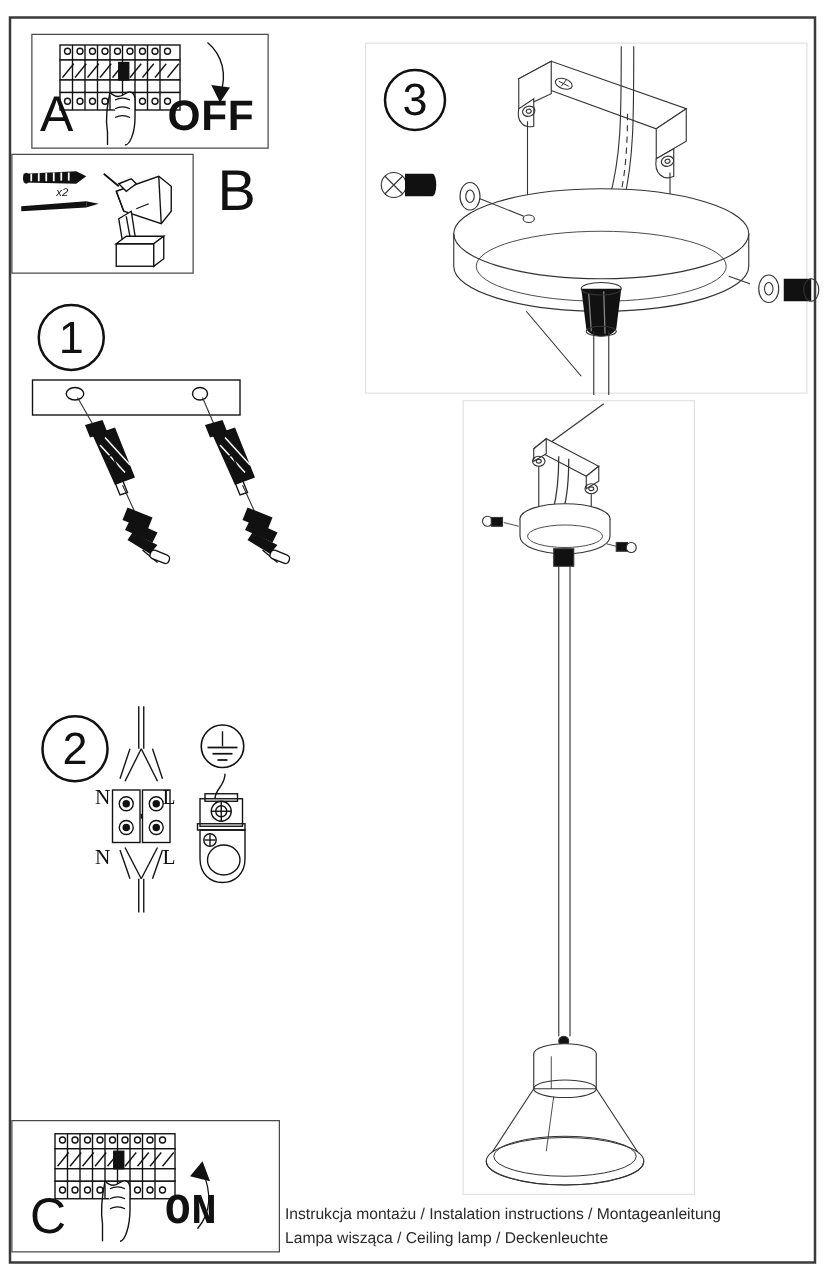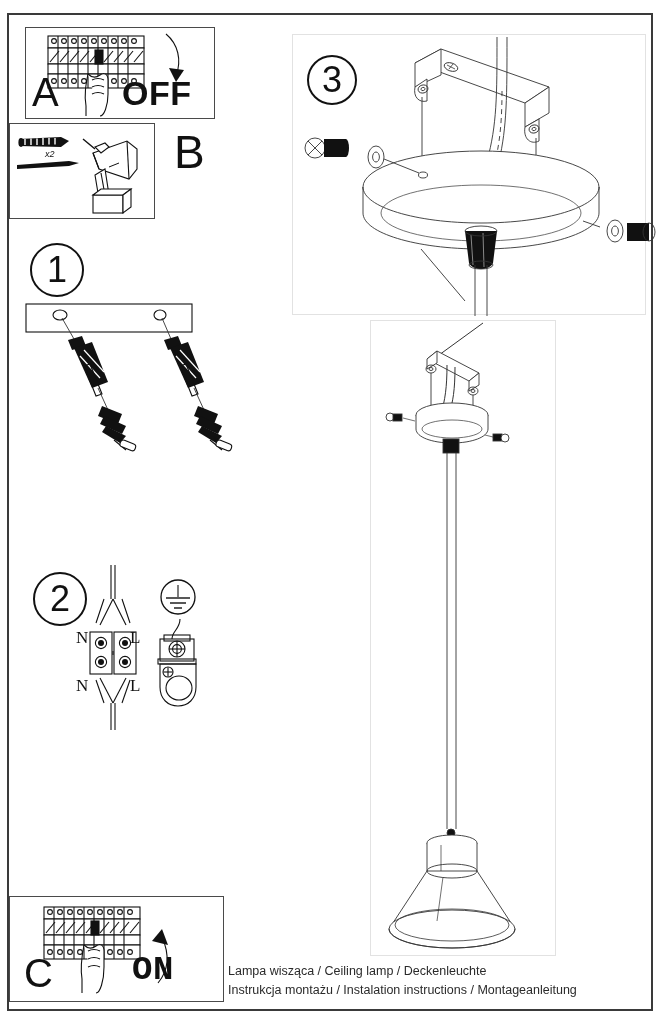--- a/index.html
+++ b/index.html
@@ -82,21 +82,21 @@
         <path d="M62 46 C60 56 58 66 60 78 L60 88"></path>
         <path d="M62 46 C66 50 70 50 74 47 C78 44 82 46 82 52 L82 66 C82 78 78 88 74 88" fill="#fff"></path>
         <path d="M66 52 C70 50 74 50 78 52"></path>
         <path d="M66 59 C70 57 74 57 78 59"></path>
         <path d="M66 66 C70 64 74 64 78 66"></path>
       </g>
       <path d="M140 6 C152 16 156 32 150 48" class="s-none" stroke-width="3.2" fill="none"></path>
       <path d="M143 40 L150 54 L158 42 Z" fill="#111"></path>
     </svg>
     <span class="letter" style="left:6px;top:44px;">A</span>
-    <span class="word" style="left:96px;top:48px;">OFF</span>
+    <span class="word" style="left:108px;top:48px;">OFF</span>
   </div>
 
   <div class="panel" style="left:9px;top:123px;width:146px;height:96px;"></div>
   <div style="position:absolute;left:9px;top:123px;width:146px;height:96px;text-decoration:underline;">
     <svg width="146" height="96" viewBox="0 0 146 96">
       <g>
         <path d="M10 16 L52 14 L60 18 L52 24 L10 23 Z" fill="#111"></path>
         <g stroke="#fff" stroke-width="1.4">
           <line x1="16" y1="16" x2="16" y2="22"></line>
             <line x1="22" y1="15.5" x2="22" y2="22"></line>
@@ -420,17 +420,17 @@
         <path d="M106 550 L144 608" fill="none"></path>
         <ellipse cx="81" cy="608" rx="63" ry="19" fill="#fff"></ellipse>
         <ellipse cx="81" cy="604" rx="57" ry="16" fill="none" stroke-width="0.8"></ellipse>
         <path d="M18 608 C18 618 46 627 81 627 C116 627 144 618 144 608" fill="none"></path>
         <line x1="72" y1="556" x2="66" y2="600" stroke-width="0.7"></line>
       </g>
     </svg>
   </div>
 
   <div style="position:absolute;left:228px;top:962px;">
+    <div class="caption" style="position:relative;">Instrukcja montażu / Instalation instructions / Montageanleitung</div>
     <div class="caption" style="position:relative;">Lampa wisząca / Ceiling lamp / Deckenleuchte</div>
-    <div class="caption" style="position:relative;">Instrukcja montażu / Instalation instructions / Montageanleitung</div>
   </div>
 
 </div>
 
 </body></html>

